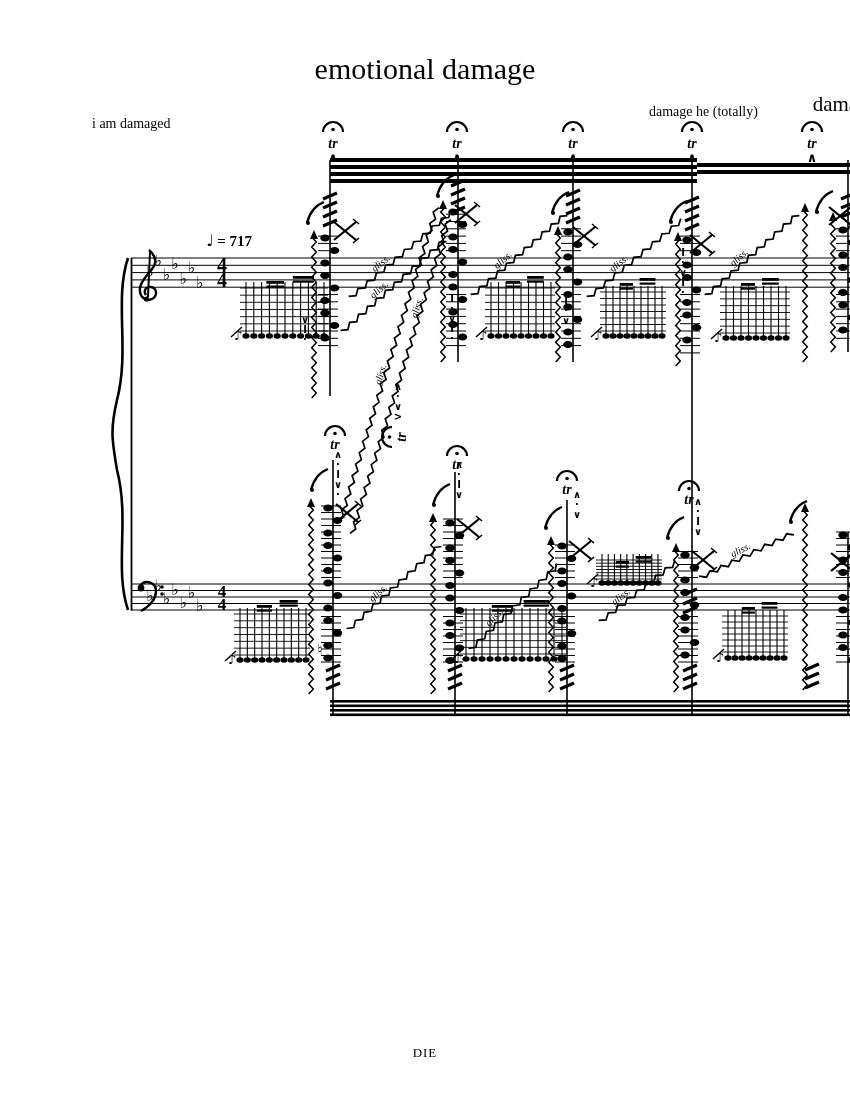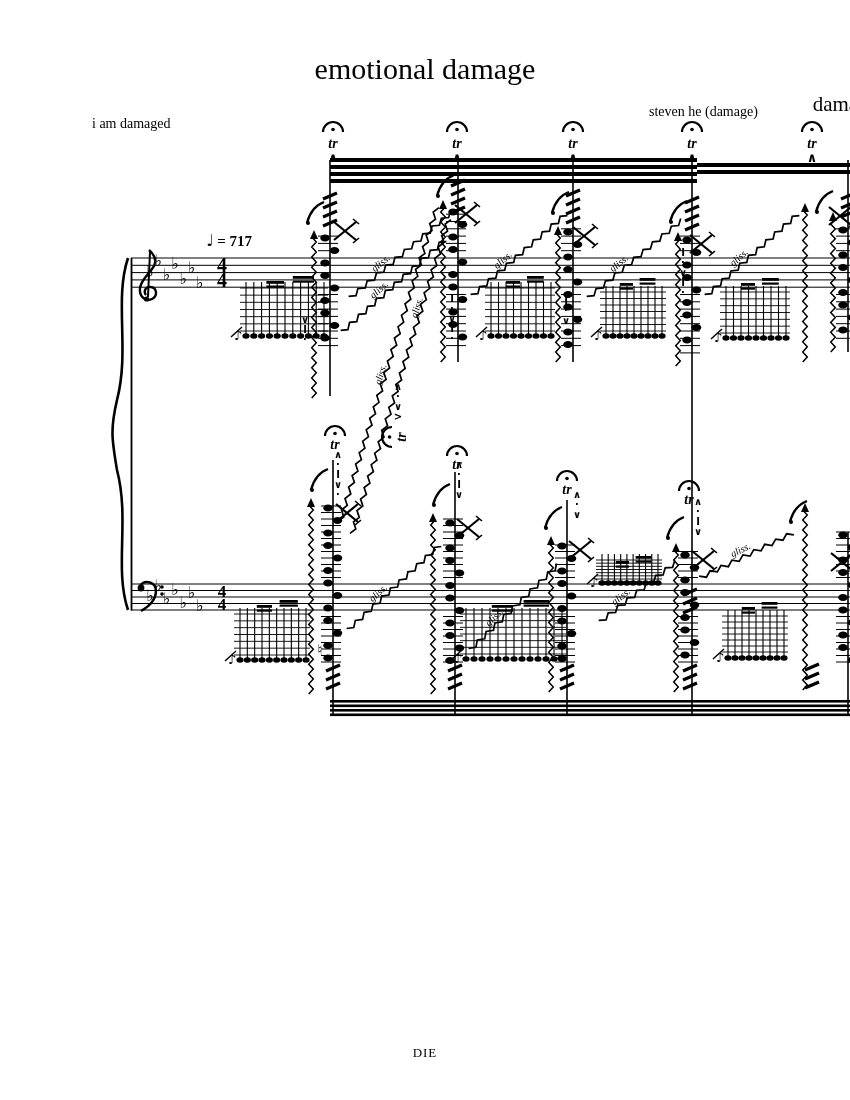--- a/index.html
+++ b/index.html
@@ -25,21 +25,21 @@
   .nat{font:15px "DejaVu Sans",sans-serif;}
   .flag{font:13px "DejaVu Sans",sans-serif;}
 </style>
 </head>
 <body>
 
 <div class="page">
   <div class="abs title">emotional damage</div>
   <div class="abs subtitle">damage</div>
   <div class="abs lyricist">i am damaged</div>
-  <div class="abs composer">steven he (damage)</div>
+  <div class="abs composer">damage he (totally)</div>
   <div class="abs tempo">
     <span class="nglyph">♩</span>
     <span>= 717</span>
   </div>
   <svg id="notation" width="850" height="1100" viewBox="0 0 850 1100">
       <g>
         <line x1="131" y1="258" x2="850" y2="258" stroke="#000000" stroke-width="1"></line>
         <line x1="131" y1="265.3" x2="850" y2="265.3" stroke="#000000" stroke-width="1"></line>
         <line x1="131" y1="272.6" x2="850" y2="272.6" stroke="#000000" stroke-width="1"></line>
         <line x1="131" y1="279.9" x2="850" y2="279.9" stroke="#000000" stroke-width="1"></line>

